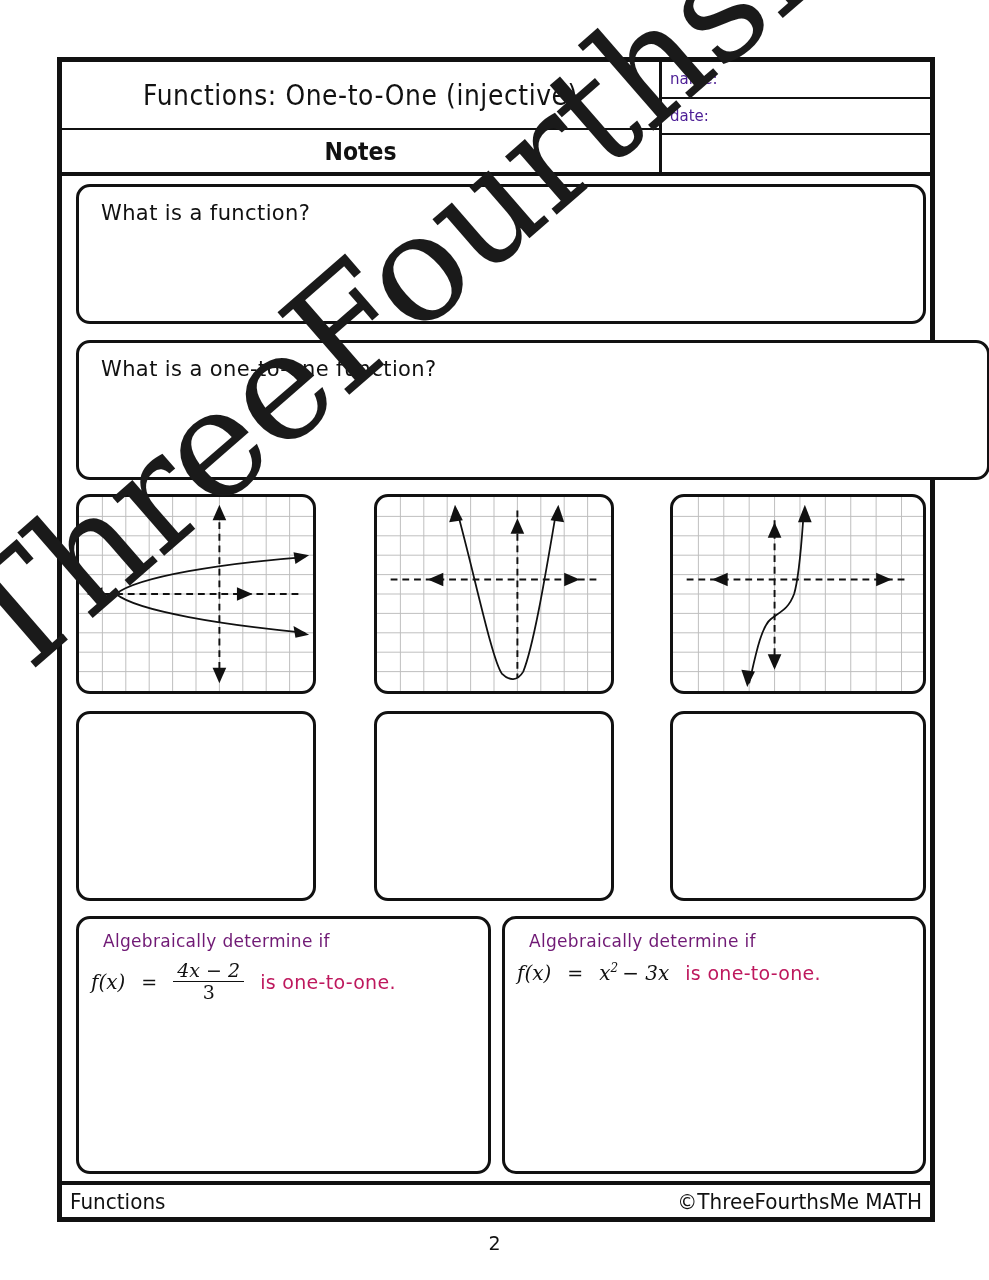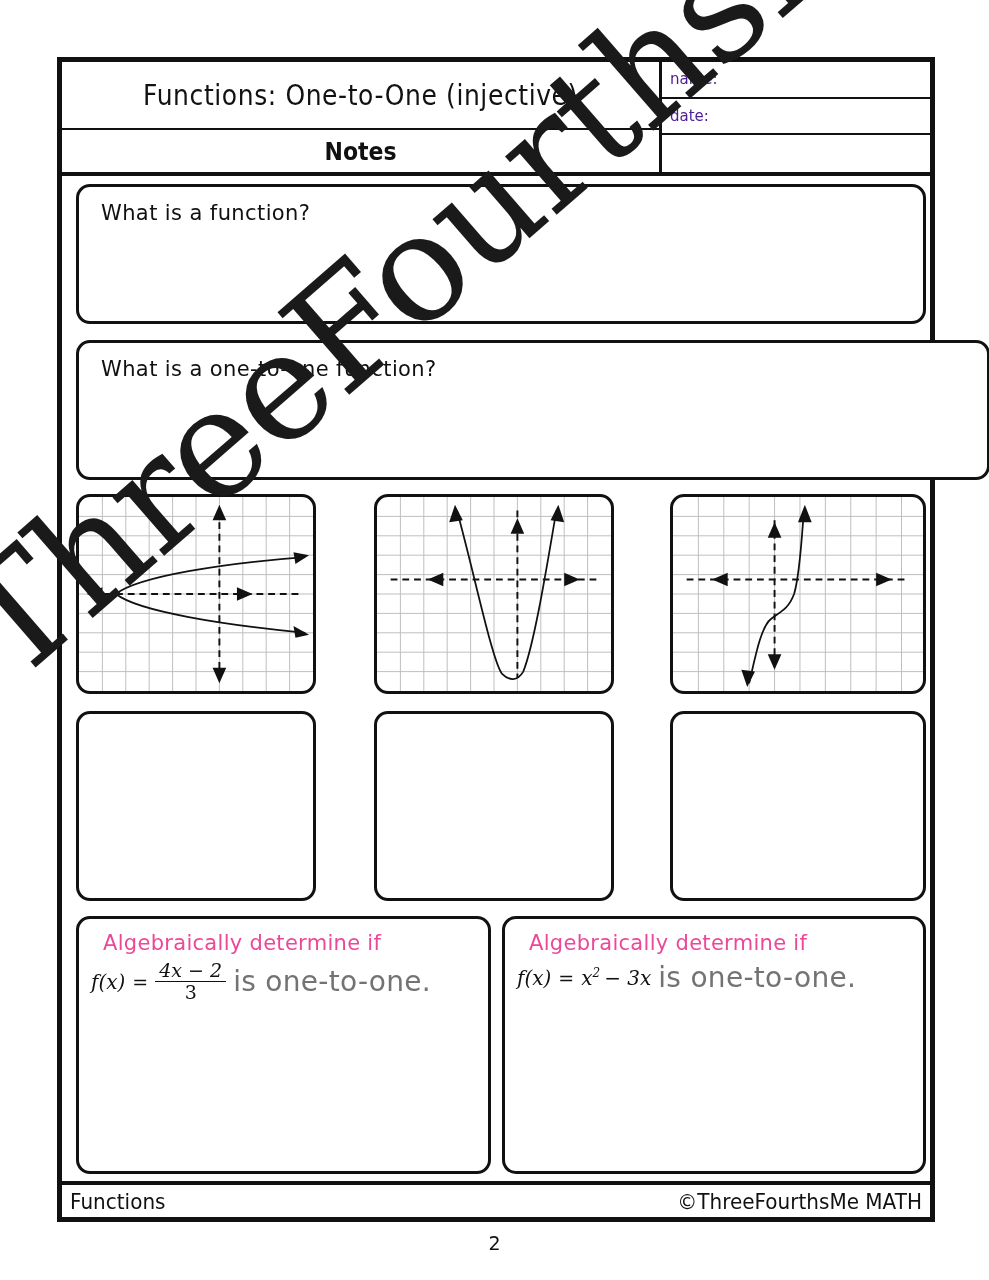--- a/index.html
+++ b/index.html
@@ -150,31 +150,31 @@
   
   .algbox { top: 740px; height: 258px; }
   #alg1 { left: 14px;  width: 415px; }
   #alg2 { left: 440px; width: 424px; }
 
   .alg-line1 {
     position: absolute;
     left: 24px;
     top: 12px;
     font-family: "DejaVu Sans", sans-serif;
-    font-size: 21px;
-    color: #ec4899;
+    font-size: 17px;
+    color: #701a75;
     letter-spacing: 0.3px;
   }
   .alg-line2 {
     position: absolute;
     left: 12px;
     top: 42px;
     display: flex;
     align-items: center;
-    gap: 7px;
+    gap: 16px;
     font-size: 21px;
     color: #111111;
   }
   .mathit {
     font-family: "DejaVu Serif", serif;
     font-style: italic;
     font-size: 20px;
     color: #111111;
   }
   .mathop {
@@ -202,22 +202,22 @@
     padding-top: 1px;
   }
   .sup {
     font-family: "DejaVu Serif", serif;
     font-style: italic;
     font-size: 12px;
     vertical-align: super;
   }
   .tail {
     font-family: "DejaVu Sans", sans-serif;
-    font-size: 28px;
-    color: #737373;
+    font-size: 19px;
+    color: #be185d;
     letter-spacing: 0.3px;
   }
 
   
   #footer {
     position: absolute;
     left: 0;
     bottom: 0;
     width: 100%;
     height: 36px;

